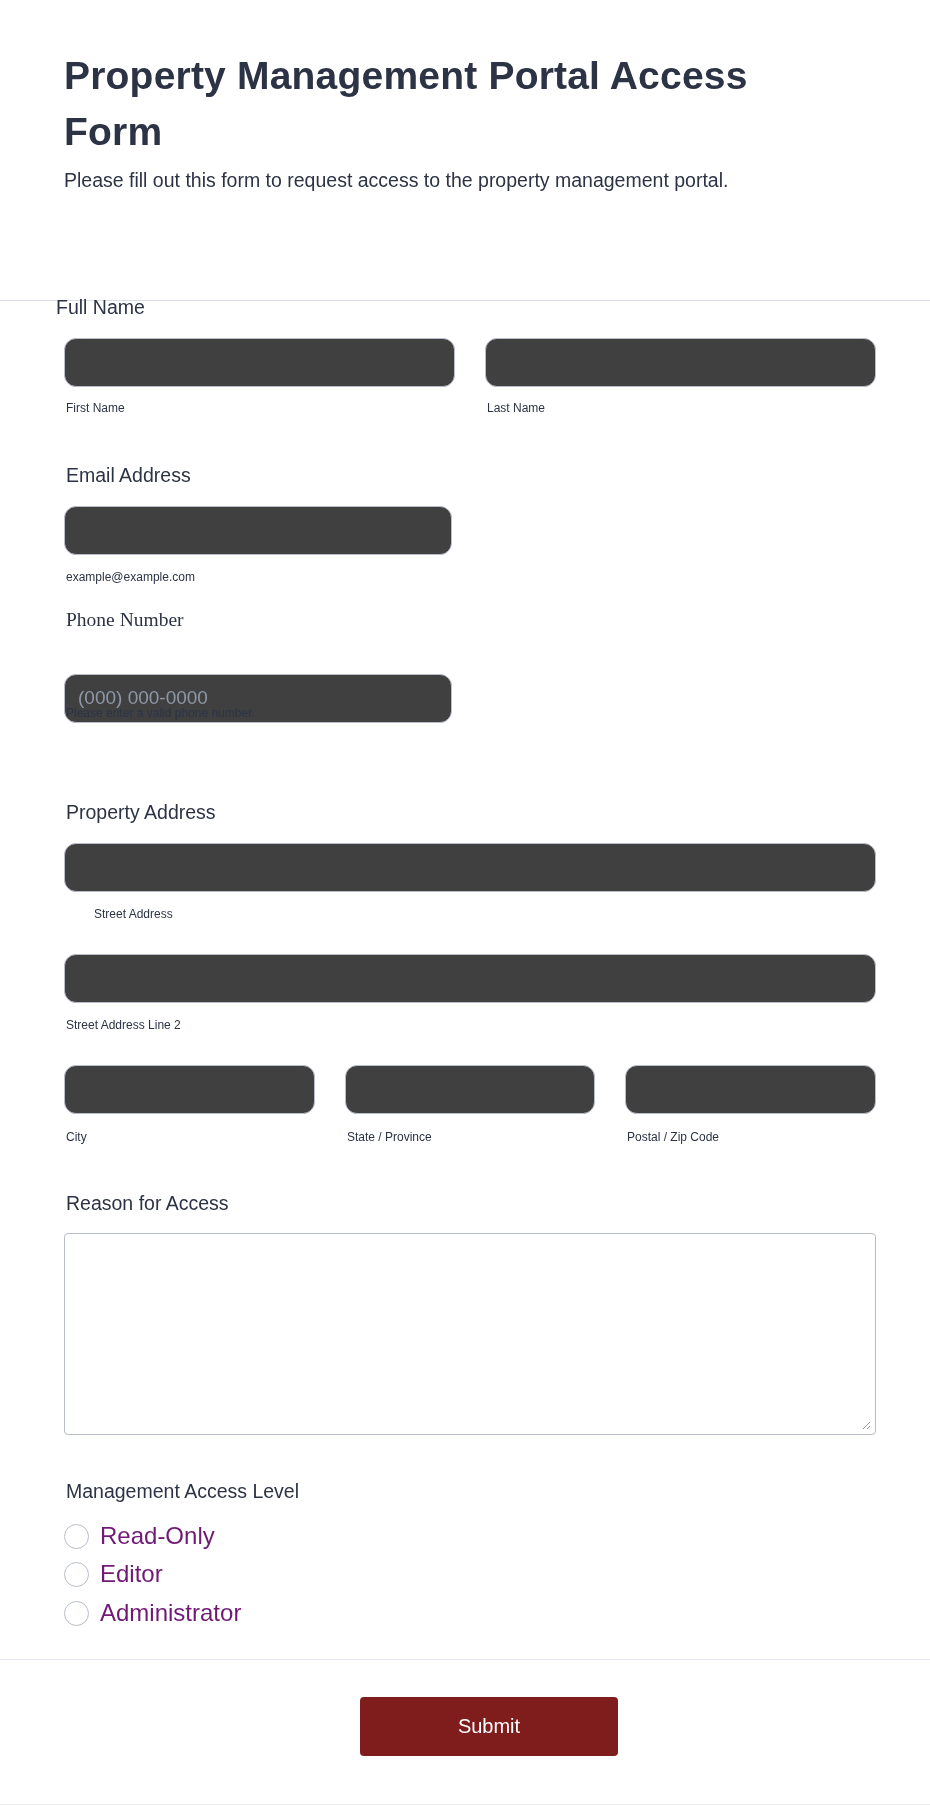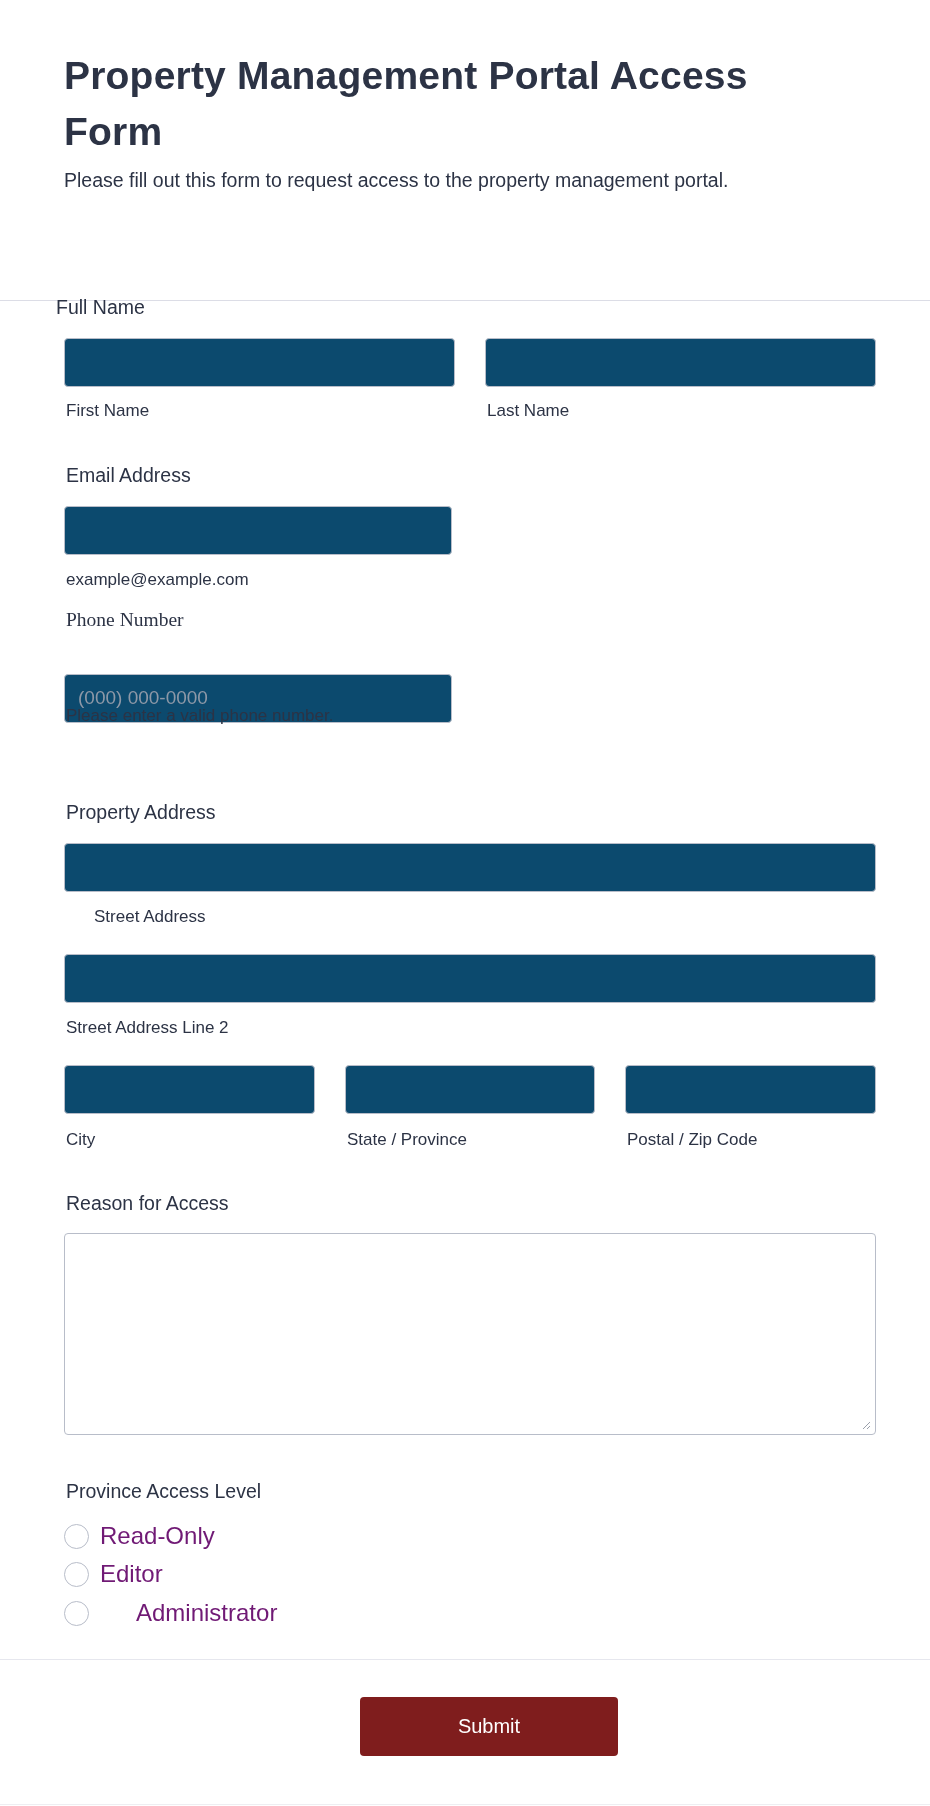--- a/index.html
+++ b/index.html
@@ -3,22 +3,22 @@
 <meta charset="utf-8">
 <style>
   * { box-sizing: border-box; margin: 0; padding: 0; }
   html, body { width: 930px; background: #ffffff; }
   body { font-family: "Liberation Sans", "DejaVu Sans", sans-serif; color: #2c3345; }
   .page { width: 930px; height: 1806px; position: relative; background: #fff; }
   .header { position: absolute; left: 0; top: 0; width: 930px; height: 301px; border-bottom: 1px solid #dcdde6; }
   .title { position: absolute; left: 64px; top: 48px; width: 760px; font-size: 39px; line-height: 56px; font-weight: 700; color: #2c3345; letter-spacing: 0.2px; }
   .subtitle { position: absolute; left: 64px; top: 167px; font-size: 19.5px; line-height: 26px; color: #2c3345; }
   .label { position: absolute; font-size: 19.5px; color: #2c3345; }
-  .sublabel { position: absolute; font-size: 17px; color: #2c3345; }
-  .input { position: absolute; height: 49px; border: 1px solid #b8bdc9; border-radius: 4px; background: #0c4a6e; }
+  .sublabel { position: absolute; font-size: 12px; color: #2c3345; }
+  .input { position: absolute; height: 49px; border: 1px solid #b8bdc9; border-radius: 12px; background: #404040; }
   .placeholder { position: absolute; left: 13px; top: 12px; font-size: 19px; color: #8d98a7; }
   .textarea { position: absolute; border: 1px solid #b8bdc9; border-radius: 4px; background: #fff; }
   .resize { position: absolute; right: 4px; bottom: 4px; width: 9px; height: 9px; }
   .radio-row { position: absolute; left: 64px; display: flex; align-items: center; }
   .radio { width: 25px; height: 25px; border: 1.5px solid #b8bdc9; border-radius: 50%; background: #fff; }
   .radio-label { margin-left: 11px; font-size: 24px; color: #701a75; }
   .footer-line { position: absolute; left: 0; top: 1659px; width: 930px; height: 1px; background: #e6e7ee; }
   .submit { position: absolute; left: 360px; top: 1697px; width: 258px; height: 59px; background: #7f1d1d; border-radius: 4px; color: #fff; font-size: 20px; display: flex; align-items: center; justify-content: center; border: none; }
   .bottom-line { position: absolute; left: 0; top: 1804px; width: 930px; height: 1px; background: #eeeef2; }
 </style>
@@ -61,30 +61,30 @@
   <div class="sublabel" style="left:627px; top:1130px;">Postal / Zip Code</div>
 
   <div class="label" style="left:66px; top:1192px;">Reason for Access</div>
   <div class="textarea" style="left:64px; top:1233px; width:812px; height:202px;">
     <svg class="resize" viewBox="0 0 9 9">
       <line x1="8" y1="1" x2="1" y2="8" stroke="#9aa0ab" stroke-width="1"></line>
       <line x1="8" y1="5" x2="5" y2="8" stroke="#9aa0ab" stroke-width="1"></line>
     </svg>
   </div>
 
-  <div class="label" style="left:66px; top:1480px;">Province Access Level</div>
+  <div class="label" style="left:66px; top:1480px;">Management Access Level</div>
   <div class="radio-row" style="top:1522px;">
     <span class="radio"></span>
     <span class="radio-label">Read-Only</span>
   </div>
   <div class="radio-row" style="top:1560px;">
     <span class="radio"></span>
     <span class="radio-label">Editor</span>
   </div>
-  <div class="radio-row" style="top:1599px;gap:36px;">
+  <div class="radio-row" style="top:1599px;">
     <span class="radio"></span>
     <span class="radio-label">Administrator</span>
   </div>
 
   <div class="footer-line"></div>
   <button class="submit">Submit</button>
   <div class="bottom-line"></div>
 </div>
 
 </body></html>

